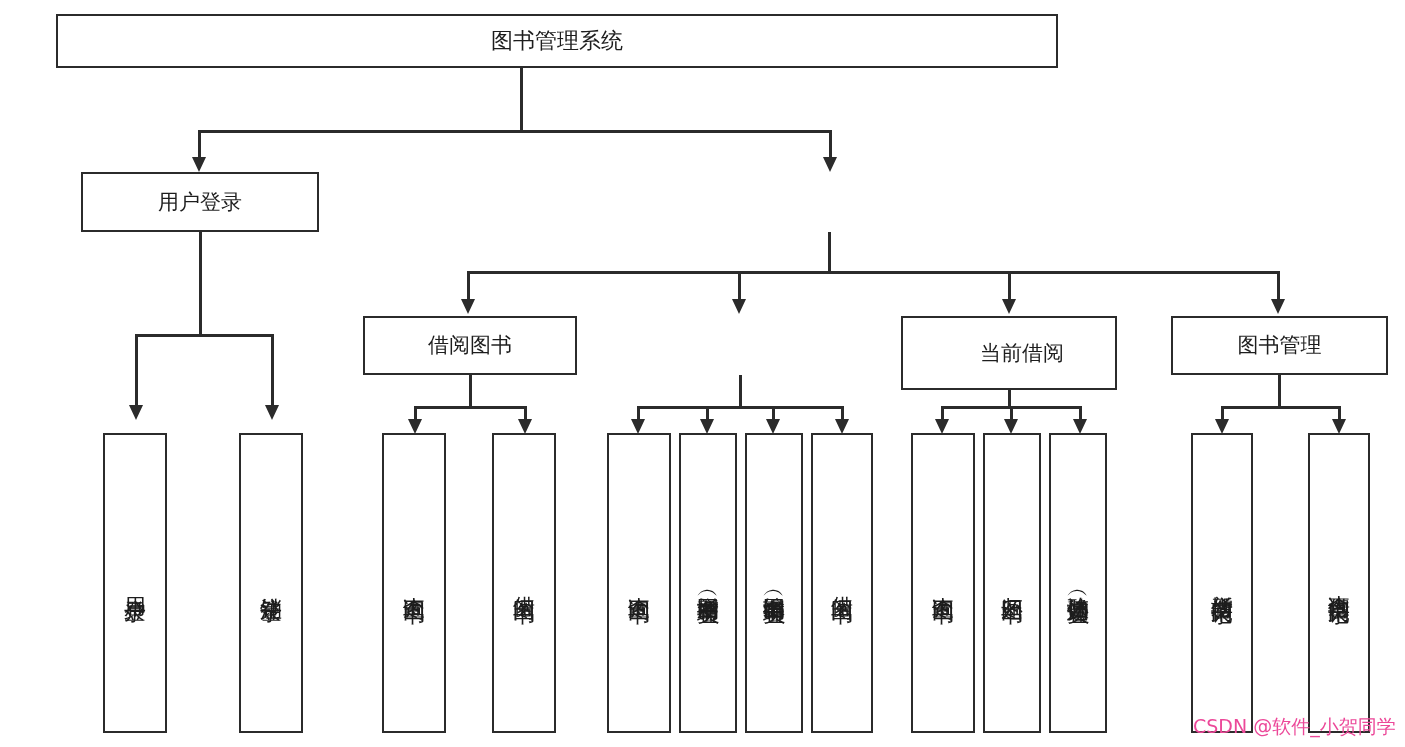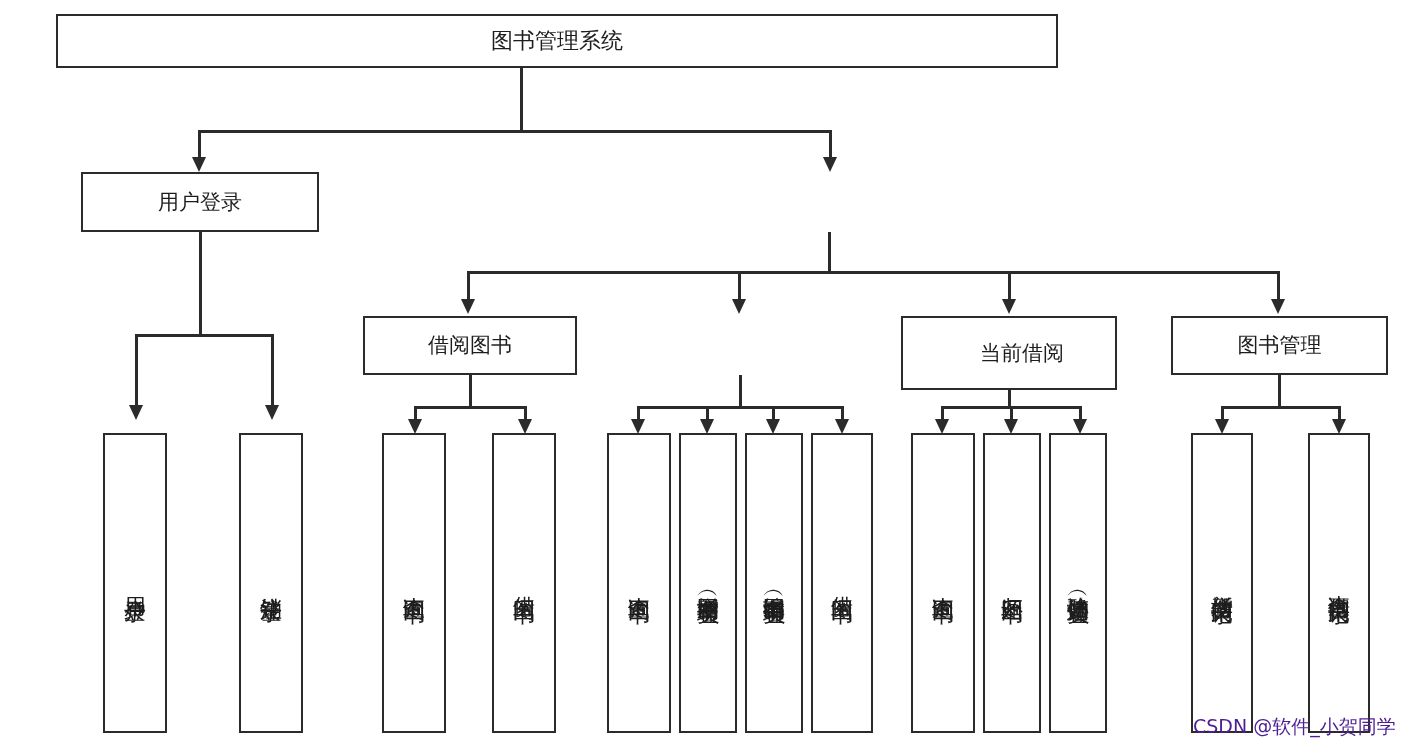--- a/index.html
+++ b/index.html
@@ -80,21 +80,21 @@
     width: 0;
     height: 0;
     border-left: 7px solid transparent;
     border-right: 7px solid transparent;
     border-top: 15px solid #2b2b2b;
     z-index: 2;
   }
   
   #watermark {
     position: absolute;
-    color: #4c1d95;
+    color: #ec4899;
     font-size: 19px;
     white-space: nowrap;
     z-index: 5;
     font-family: "DejaVu Sans", "Liberation Sans", sans-serif;
   }
 </style>
 </head>
 <body>
 
 <div id="canvas">

